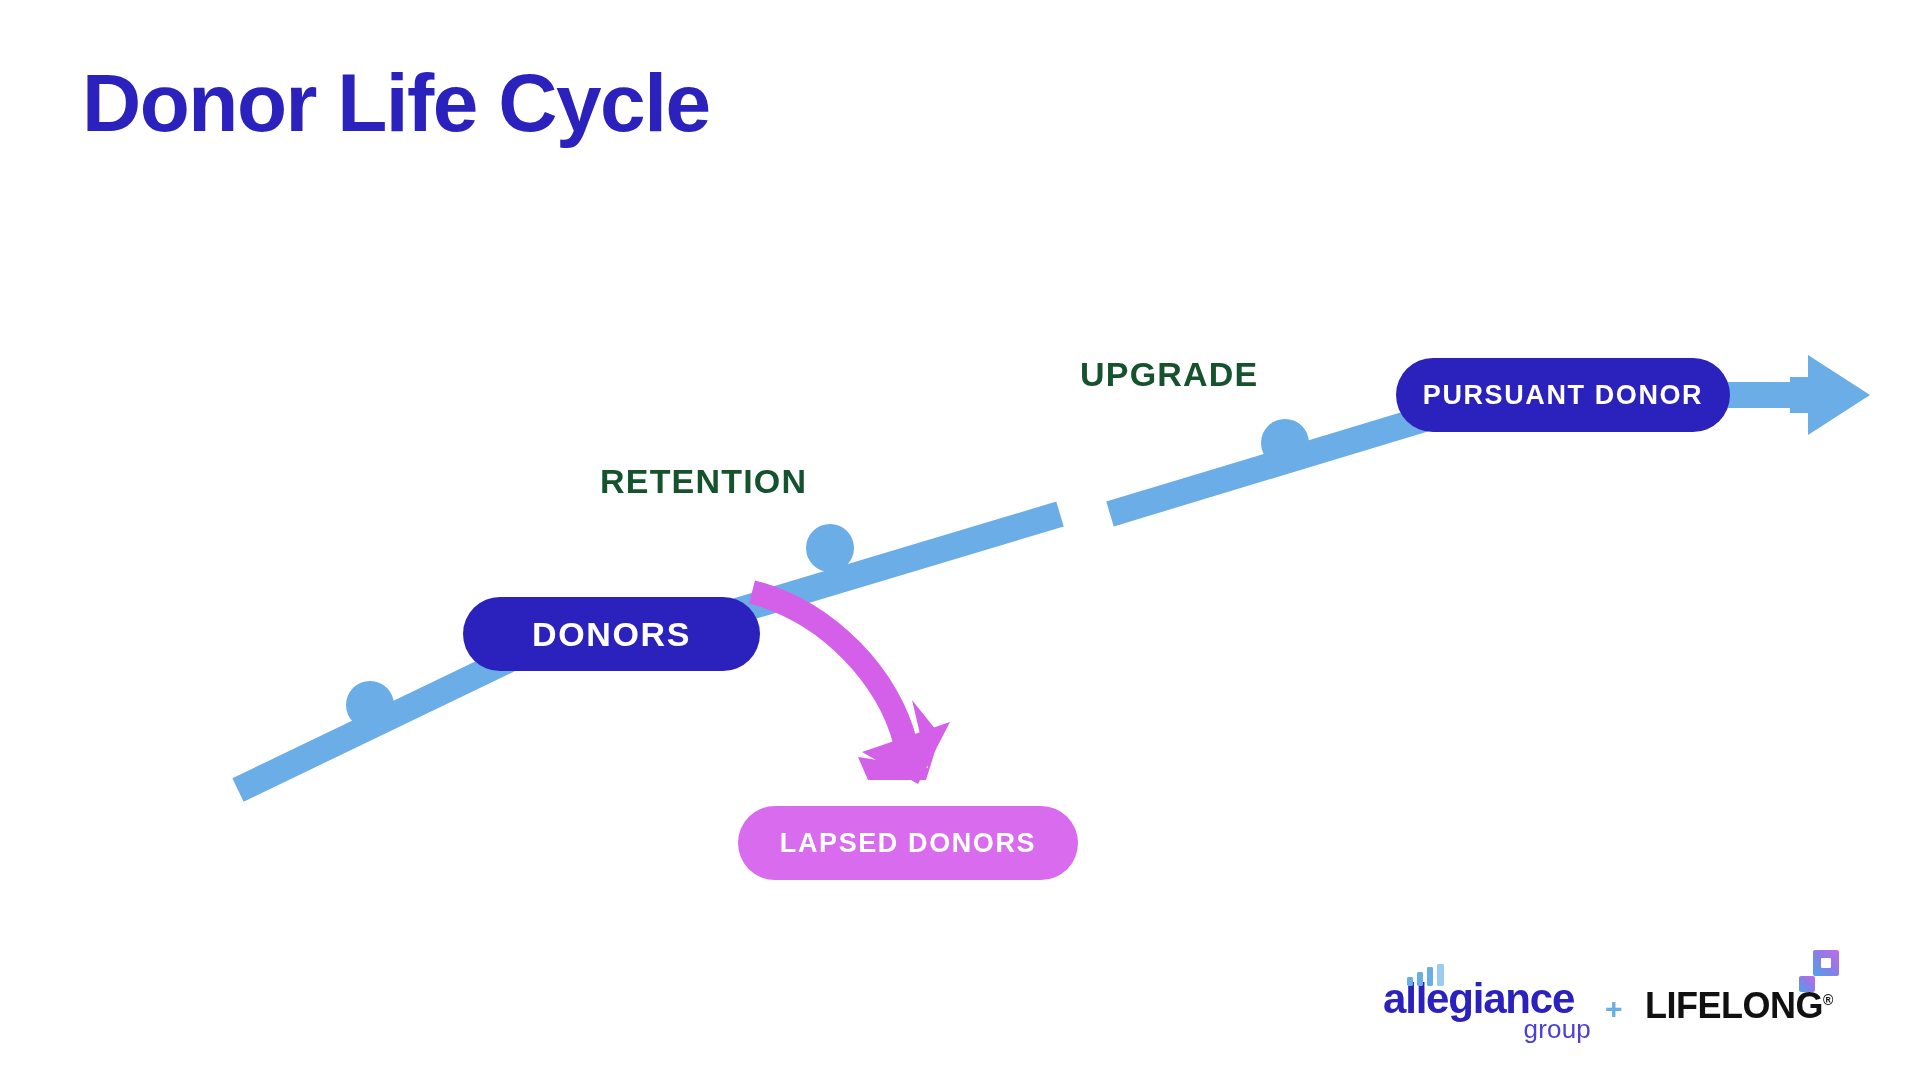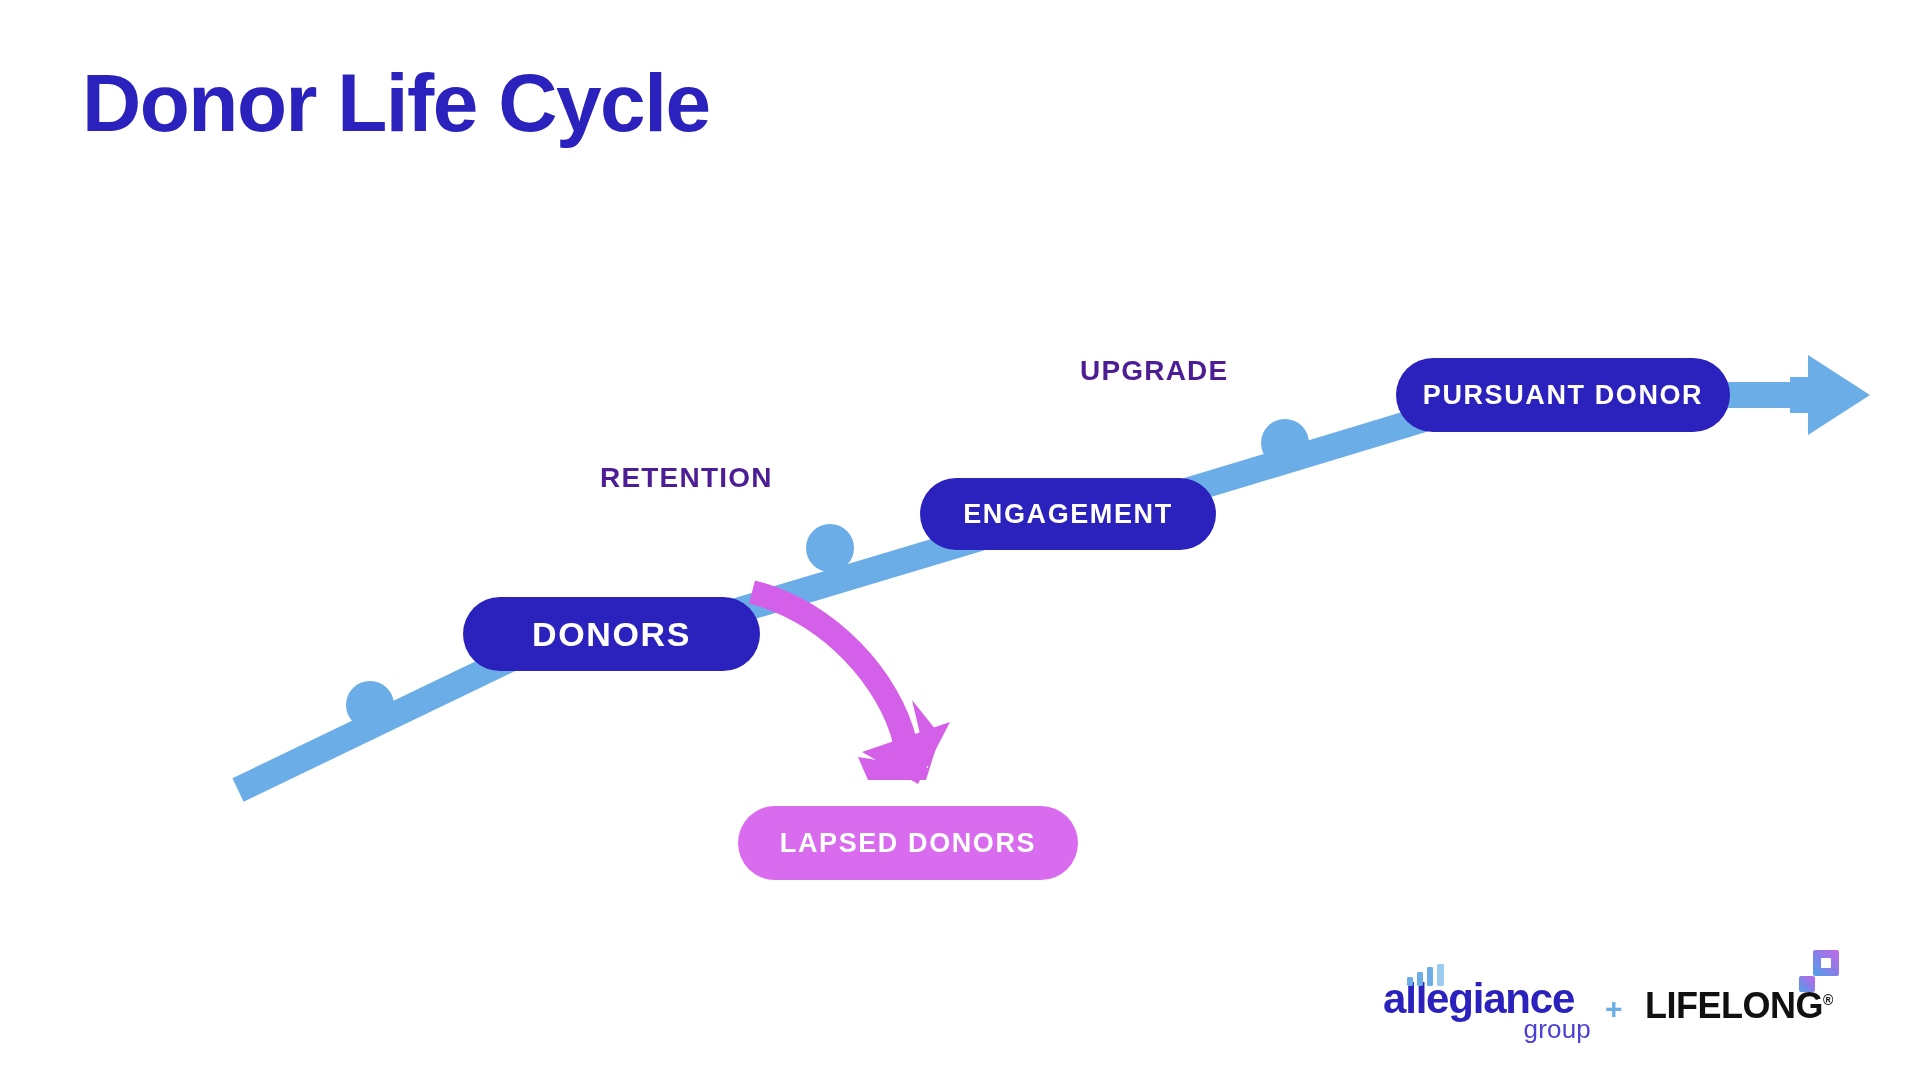--- a/index.html
+++ b/index.html
@@ -40,24 +40,24 @@
     position: absolute;
     left: 0;
     top: 0;
     width: 1920px;
     height: 1080px;
   }
 
   
   .stage-label {
     position: absolute;
-    font-size: 28px;
+    font-size: 34px;
     font-weight: 800;
     letter-spacing: 1.2px;
-    color: #4c1d95;
+    color: #14532d;
     white-space: nowrap;
   }
   .stage-acquisition { left: 100px;  top: 618px; }
   .stage-retention   { left: 600px;  top: 462px; }
   .stage-upgrade     { left: 1080px; top: 355px; }
 
   
   .pill {
     position: absolute;
     display: flex;
@@ -198,21 +198,20 @@
       <polygon points="862,752 950,722 918,784" fill="#D45FE8"></polygon>
     </g>
   </svg>
 
   <div class="stage-label stage-retention">RETENTION</div>
   <div class="stage-label stage-upgrade">UPGRADE</div>
 
 
   <div class="pill pill-dark pill-donors">DONORS</div>
 
-  <div class="pill pill-dark pill-engagement">ENGAGEMENT</div>
 
   <div class="pill pill-dark pill-lifelong">PURSUANT DONOR</div>
 
   <div class="pill pill-orchid pill-lapsed">LAPSED DONORS</div>
 
   <div class="logo-lockup">
 
     <div class="logo-allegiance">
       <svg class="logo-bars" viewBox="0 0 40 22">
         <rect x="0" y="13" width="6" height="9" rx="1.4" fill="#6BADE6"></rect>

